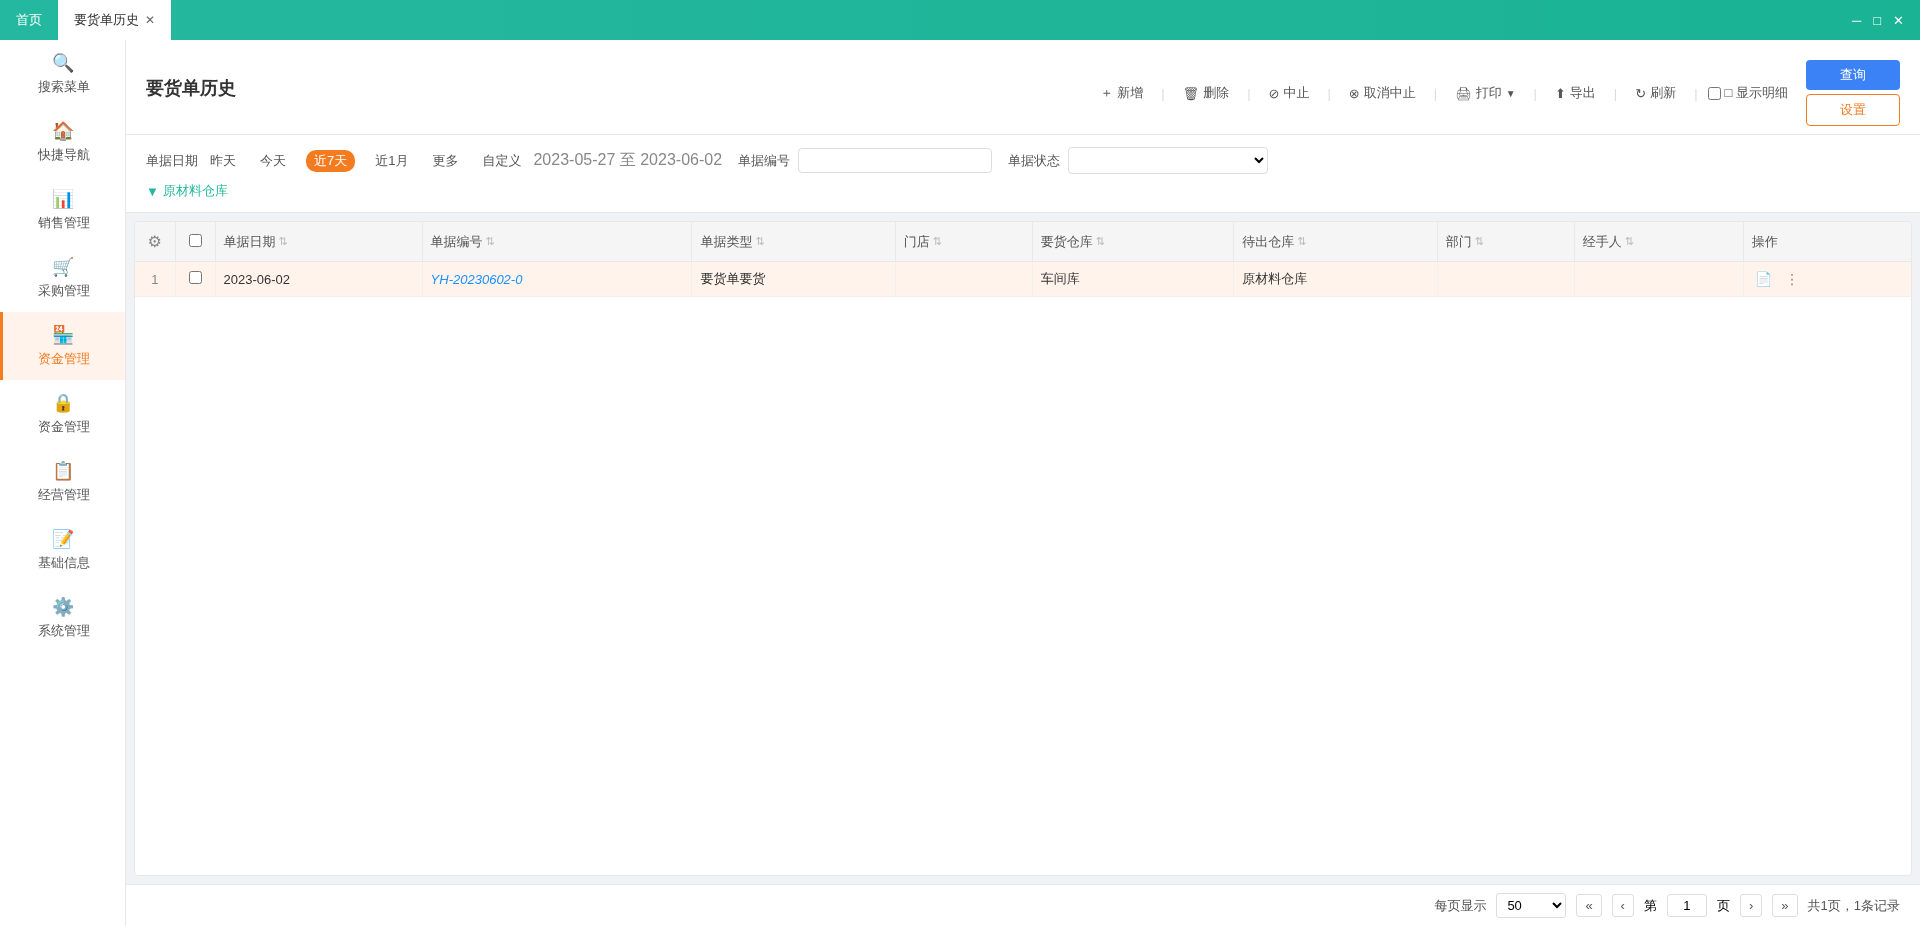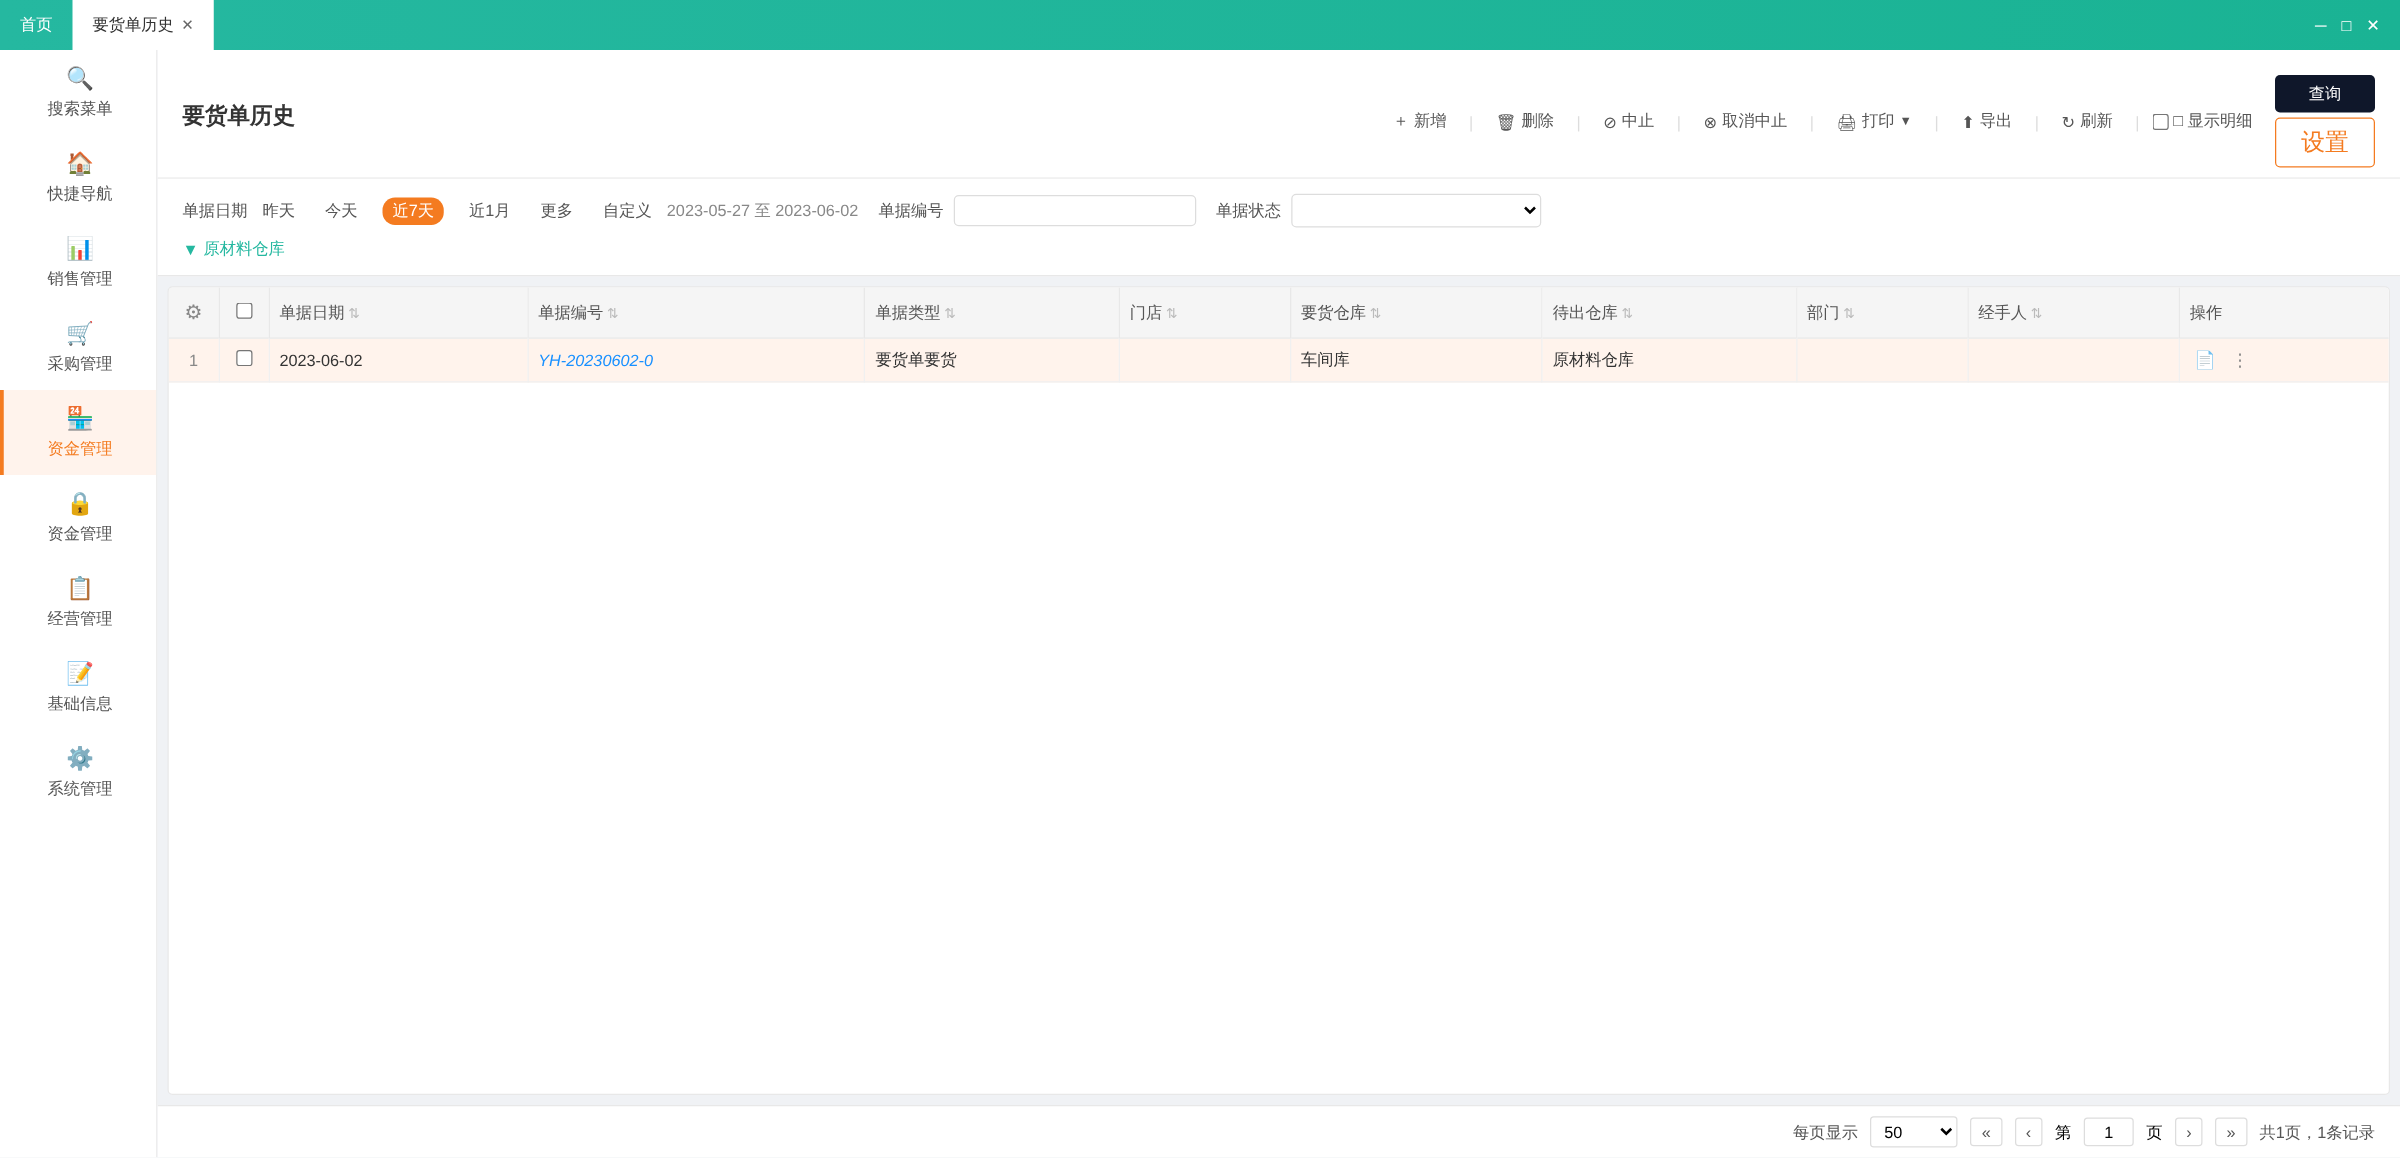--- a/index.html
+++ b/index.html
@@ -125,36 +125,36 @@
       gap: 4px;
       cursor: pointer;
       color: #555;
       font-size: 13px;
       padding: 4px 8px;
       border: none;
       background: none;
       white-space: nowrap;
     }
     .btn-primary {
-      background: #0f172a;
+      background: #3b82f6;
       color: white;
       border: none;
       padding: 6px 18px;
       border-radius: 4px;
       cursor: pointer;
       font-size: 13px;
     }
     .btn-secondary {
       background: white;
       color: #f47b20;
       border: 1px solid #f47b20;
-      padding: 6px 20px;
+      padding: 6px 33px;
       border-radius: 4px;
       cursor: pointer;
-      font-size: 19px;
+      font-size: 13px;
     }
     .display-detail-btn {
       display: flex;
       align-items: center;
       gap: 4px;
       cursor: pointer;
       color: #555;
       font-size: 13px;
     }
 
@@ -193,21 +193,21 @@
       padding: 2px 4px;
     }
     .date-shortcut.active {
       background: #f47b20;
       color: white;
       border-radius: 10px;
       padding: 2px 8px;
     }
     .date-range {
       color: #888;
-      font-size: 13px;
+      font-size: 16px;
     }
     .filter-input {
       border: 1px solid #ddd;
       border-radius: 4px;
       padding: 4px 8px;
       min-width: 160px;
       font-size: 13px;
       outline: none;
     }
     .filter-select {

